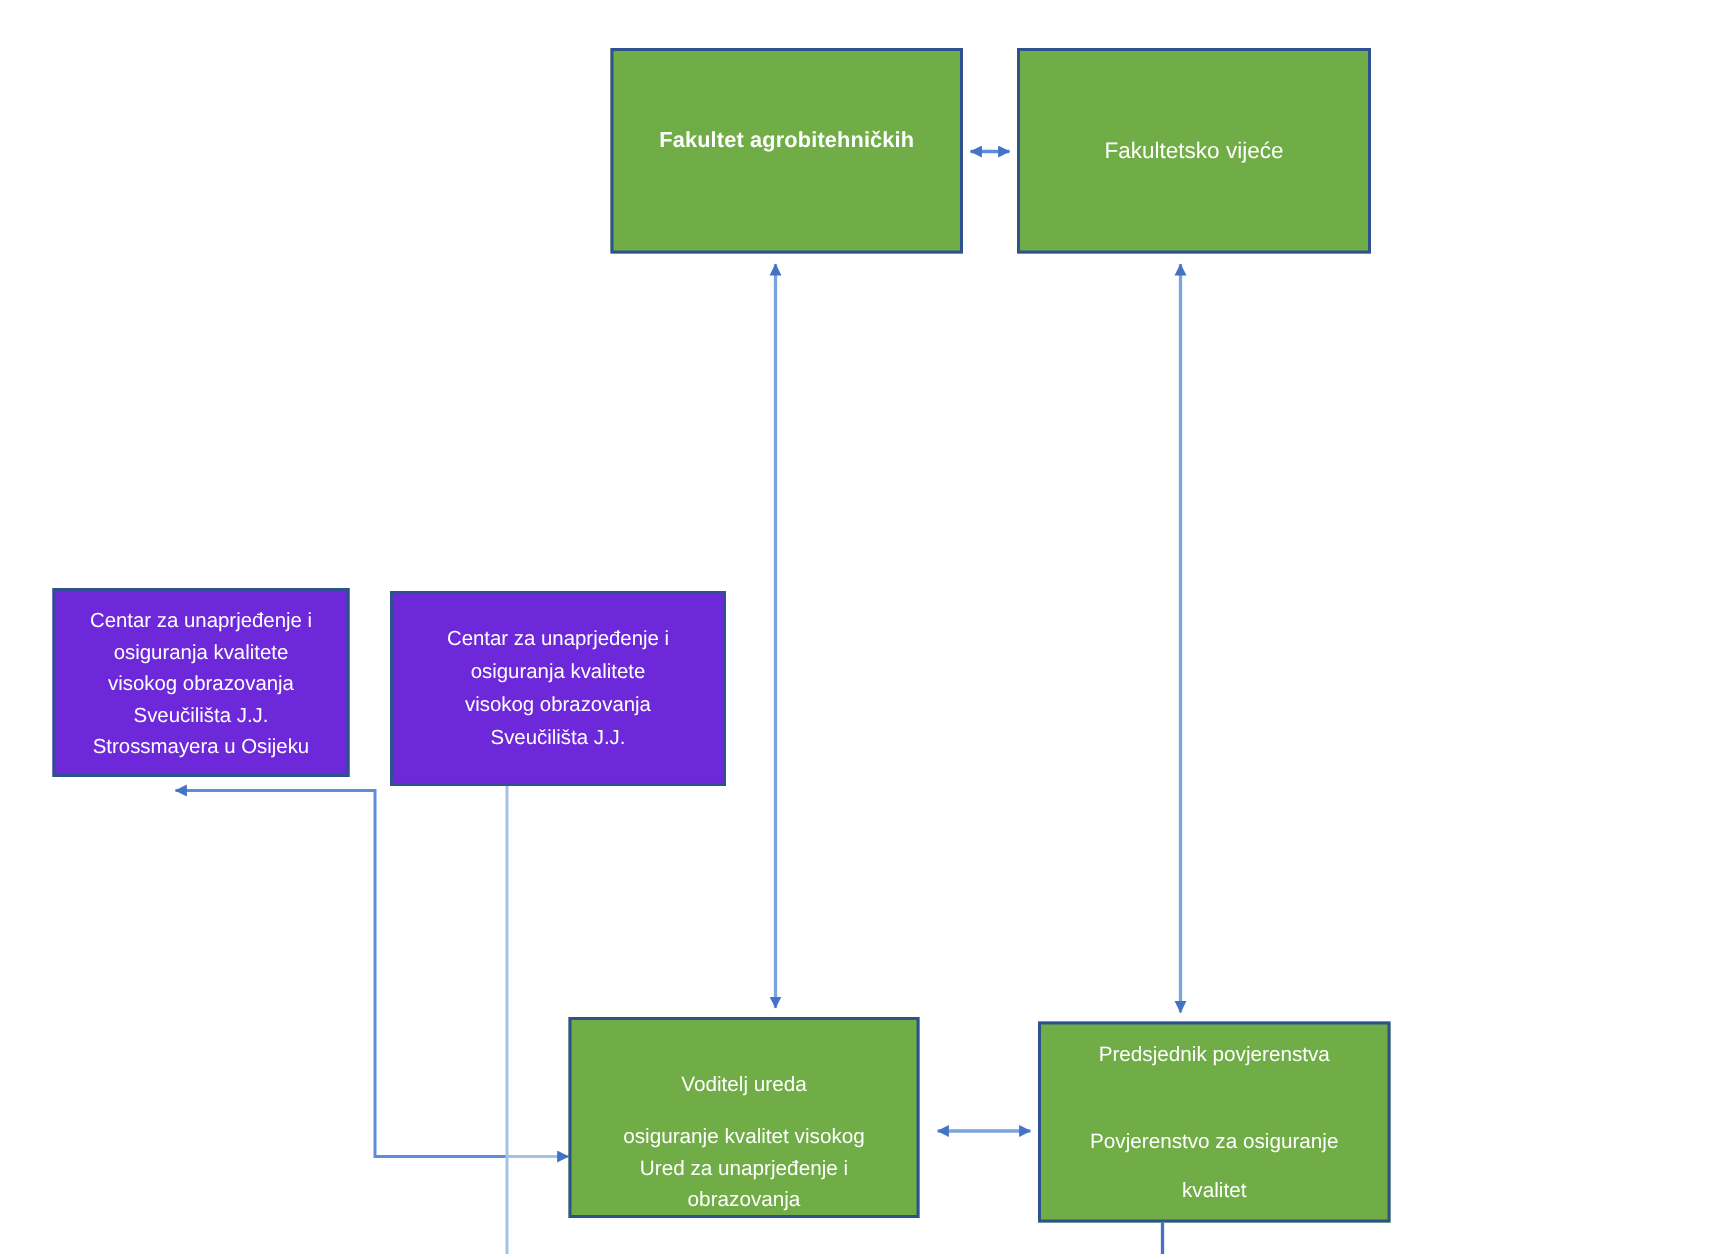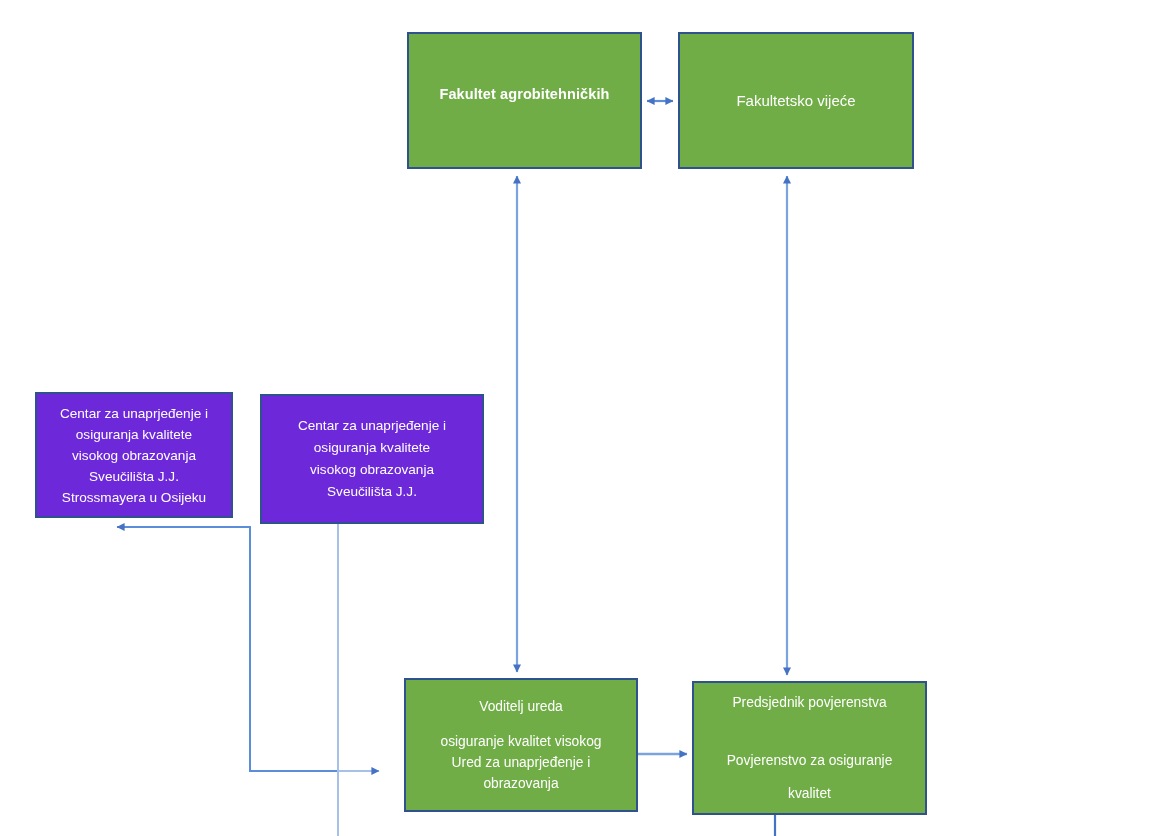--- a/index.html
+++ b/index.html
@@ -57,21 +57,21 @@
     height: 14px;
   }
 
   
   #node-dekan      { left: 390px; top: 32px;  width: 235px; height: 137px; font-size: 14.5px; font-weight: bold; line-height: 22px; }
   #node-vijece     { left: 661px; top: 32px;  width: 236px; height: 137px; font-size: 15px;   line-height: 22px; }
 
   #node-centar-1   { left: 18px;  top: 392px; width: 198px; height: 126px; font-size: 13.6px; line-height: 21px; }
   #node-centar-2   { left: 243px; top: 394px; width: 224px; height: 130px; font-size: 13.6px; line-height: 22px; }
 
-  #node-ured       { left: 387px; top: 678px; width: 234px; height: 134px; font-size: 13.8px; line-height: 21px; }
+  #node-ured       { left: 362px; top: 678px; width: 234px; height: 134px; font-size: 13.8px; line-height: 21px; justify-content: flex-end; }
   #node-povjerenstvo { left: 675px; top: 681px; width: 235px; height: 134px; font-size: 13.8px; line-height: 22px; gap: 11px; }
 
   .node#node-dekan .line { letter-spacing: 0.1px; }
 </style>
 </head>
 <body>
 
 <div id="canvas">
 
   <svg id="connectors" viewBox="0 0 1152 836" xmlns="http://www.w3.org/2000/svg">

